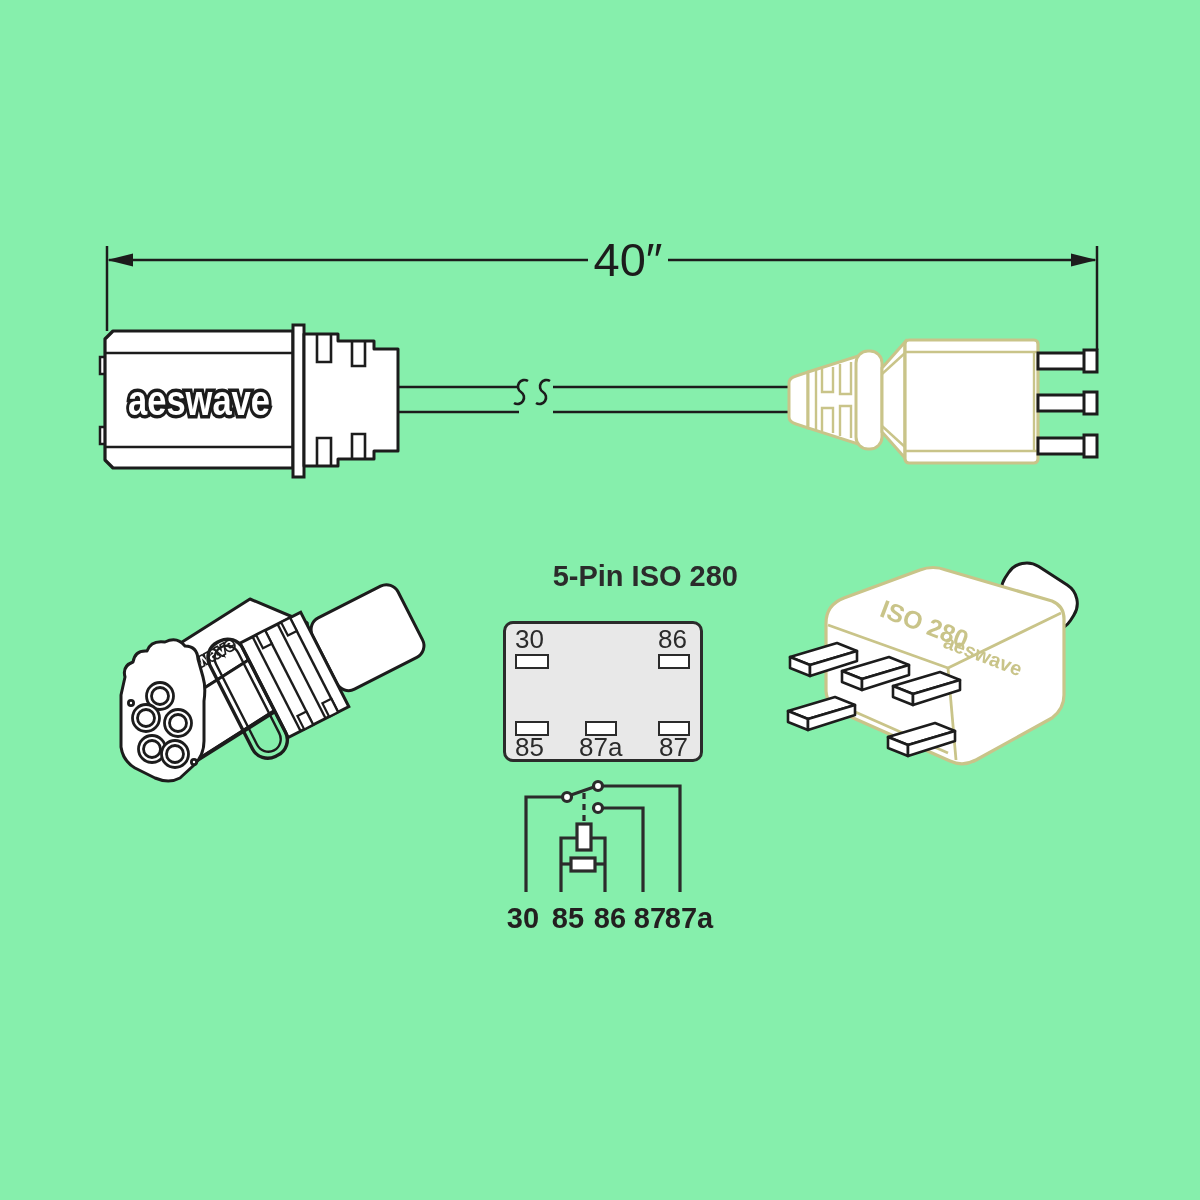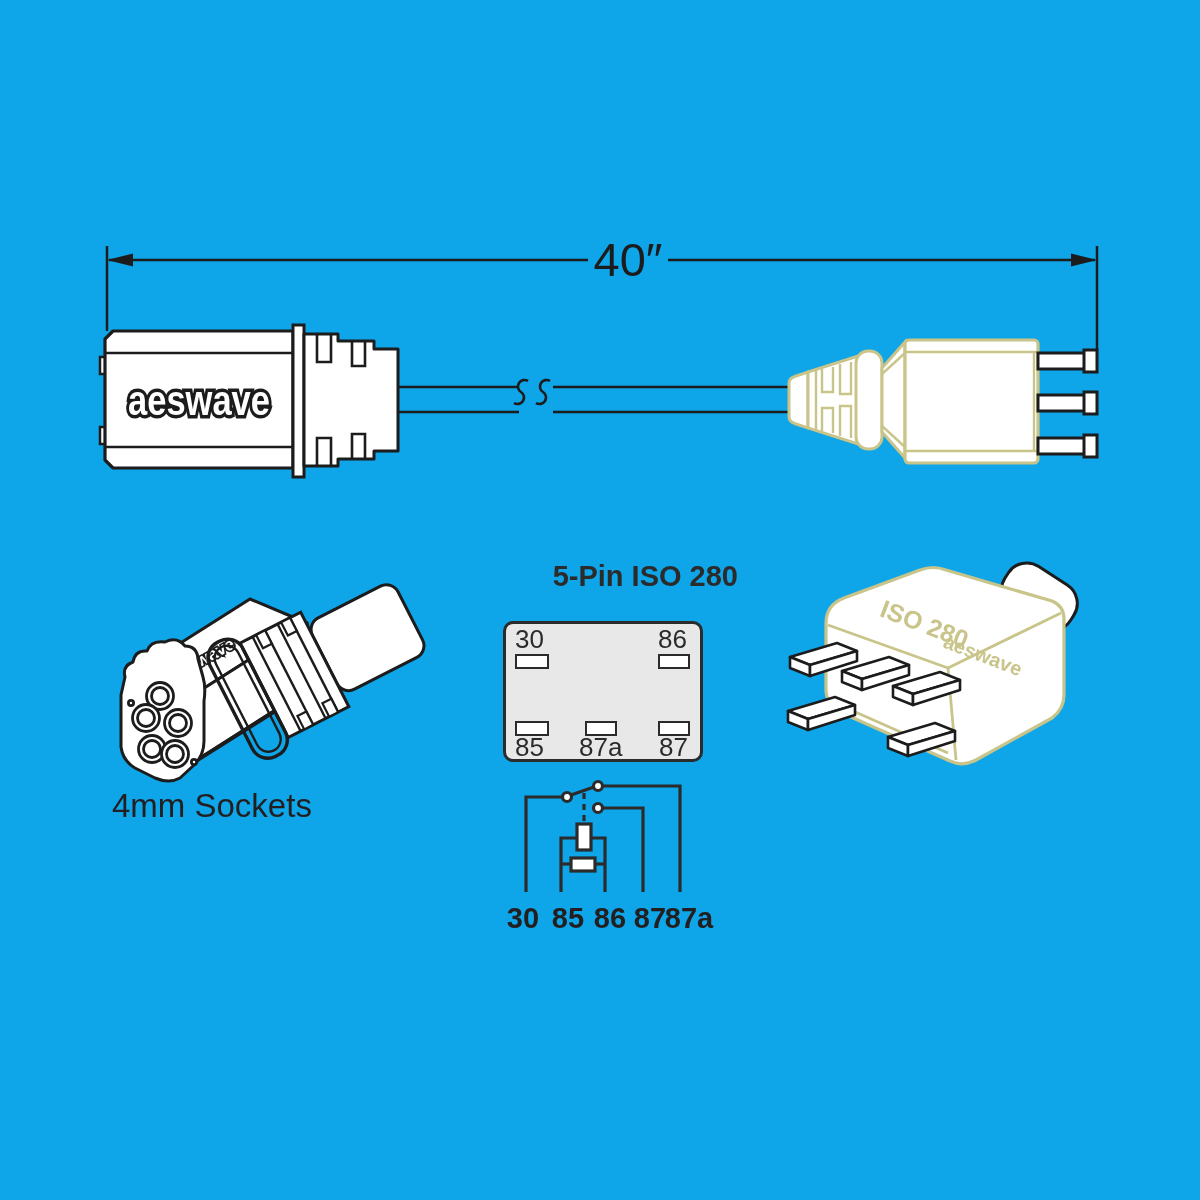--- a/index.html
+++ b/index.html
@@ -1,16 +1,16 @@
 <!DOCTYPE html>
 <html><head>
 <meta charset="utf-8">
 <style>
   html,body{margin:0;padding:0;background:#ffffff;}
-  .canvas{position:relative;width:1200px;height:1200px;background:#0ea5e9;overflow:hidden;
+  .canvas{position:relative;width:1200px;height:1200px;background:#86efac;overflow:hidden;
           font-family:"Liberation Sans", sans-serif;color:#231f20;}
   .abs{position:absolute;}
   svg{display:block;overflow:visible;}
   .caption{font-size:33px;color:#231f20;letter-spacing:0px;}
   .pin-title{font-size:29px;font-weight:bold;color:#2b2b2b;text-align:right;}
   .pin-panel{background:#e8e8e8;border:3px solid #2b2b2b;border-radius:10px;}
   .pin-label{position:absolute;font-size:26px;line-height:26px;color:#2b2b2b;}
   .pin-slot{position:absolute;width:30px;height:11px;background:#ffffff;border:2px solid #2b2b2b;}
   text{font-family:"Liberation Sans", sans-serif;}
 </style>
@@ -115,21 +115,20 @@
         <circle cx="83" cy="168" r="8.5"></circle>
       <circle cx="57" cy="194" r="13.5"></circle>
         <circle cx="57" cy="194" r="8.5"></circle>
       <circle cx="80" cy="199" r="13.5"></circle>
         <circle cx="80" cy="199" r="8.5"></circle>
       <circle cx="36" cy="148" r="2.6"></circle>
         <circle cx="99" cy="207" r="2.6"></circle>
     </g>
   </svg>
 
-  <div class="abs caption" style="left:112px;top:787px">4mm Sockets</div>
 
   <div class="abs pin-title" style="left:468px;top:560px;width:270px">5-Pin ISO 280</div>
 
   <div class="abs pin-panel" style="left:503px;top:621px;width:194px;height:135px">
     <div class="pin-label" style="left:9px;top:2px">30</div>
     <div class="pin-slot" style="left:9px;top:30px"></div>
     <div class="pin-label" style="left:152px;top:2px">86</div>
     <div class="pin-slot" style="left:152px;top:30px;width:28px"></div>
     <div class="pin-slot" style="left:9px;top:97px"></div>
     <div class="pin-label" style="left:9px;top:110px">85</div>

